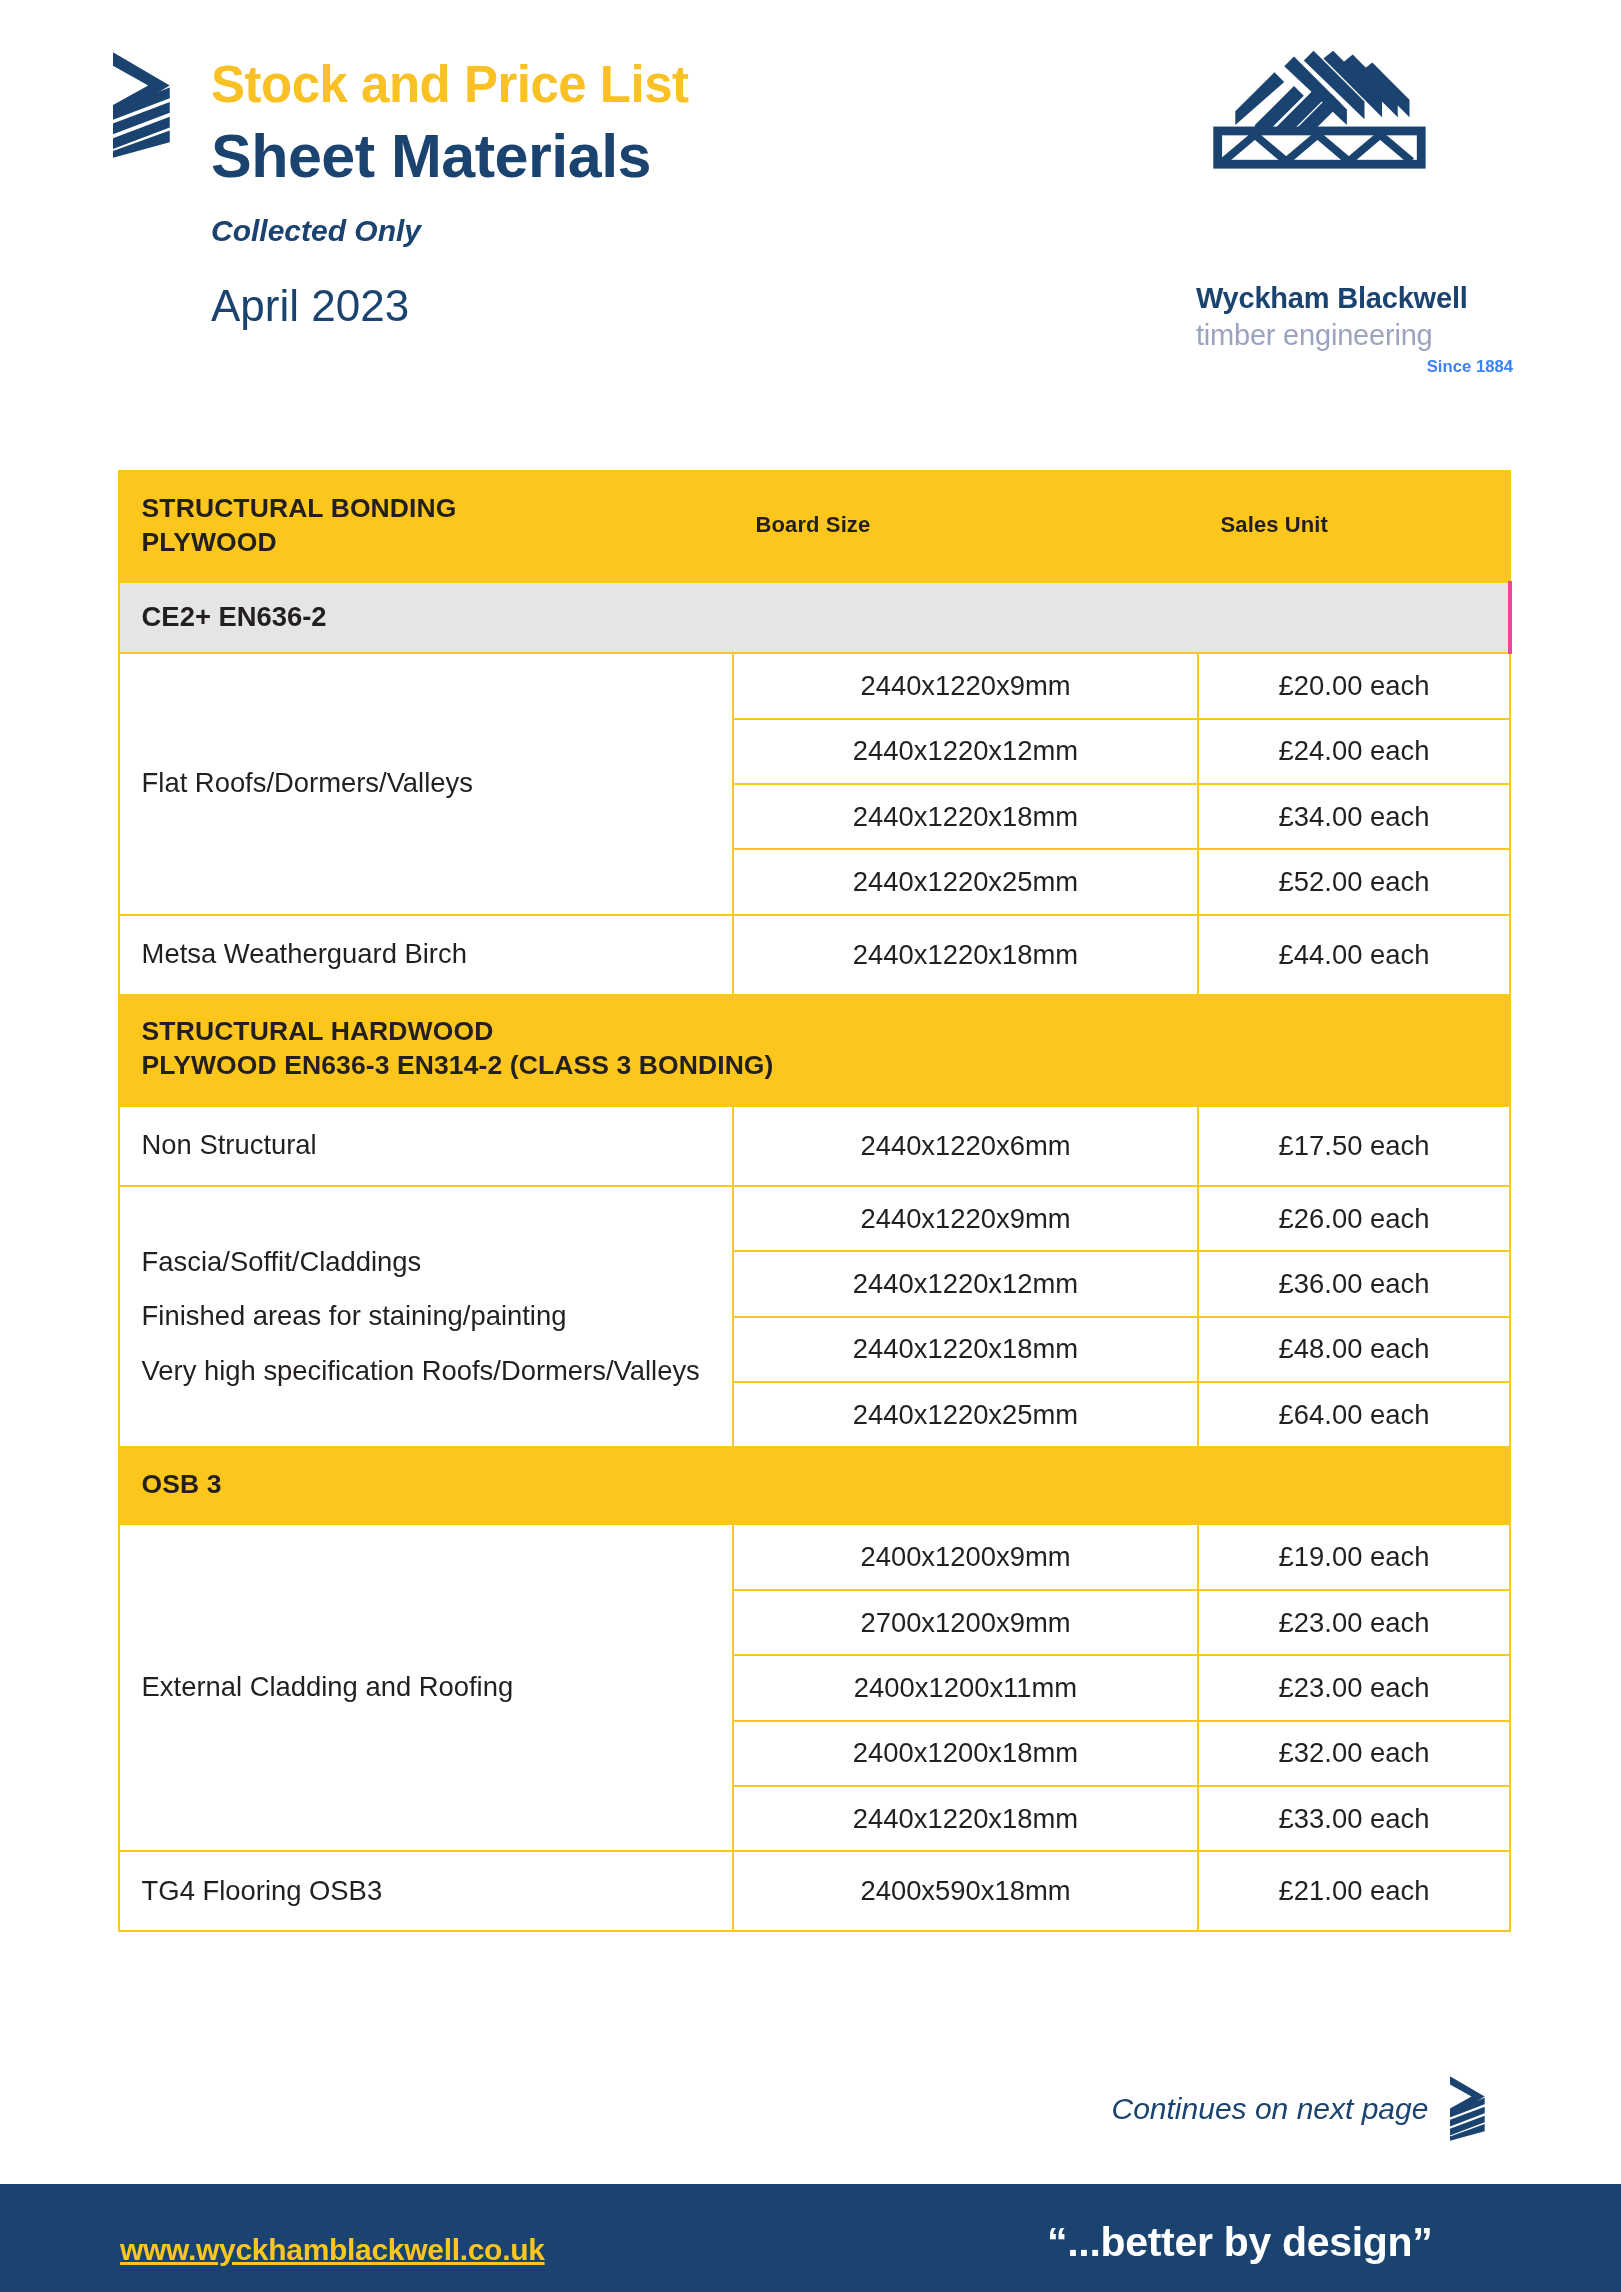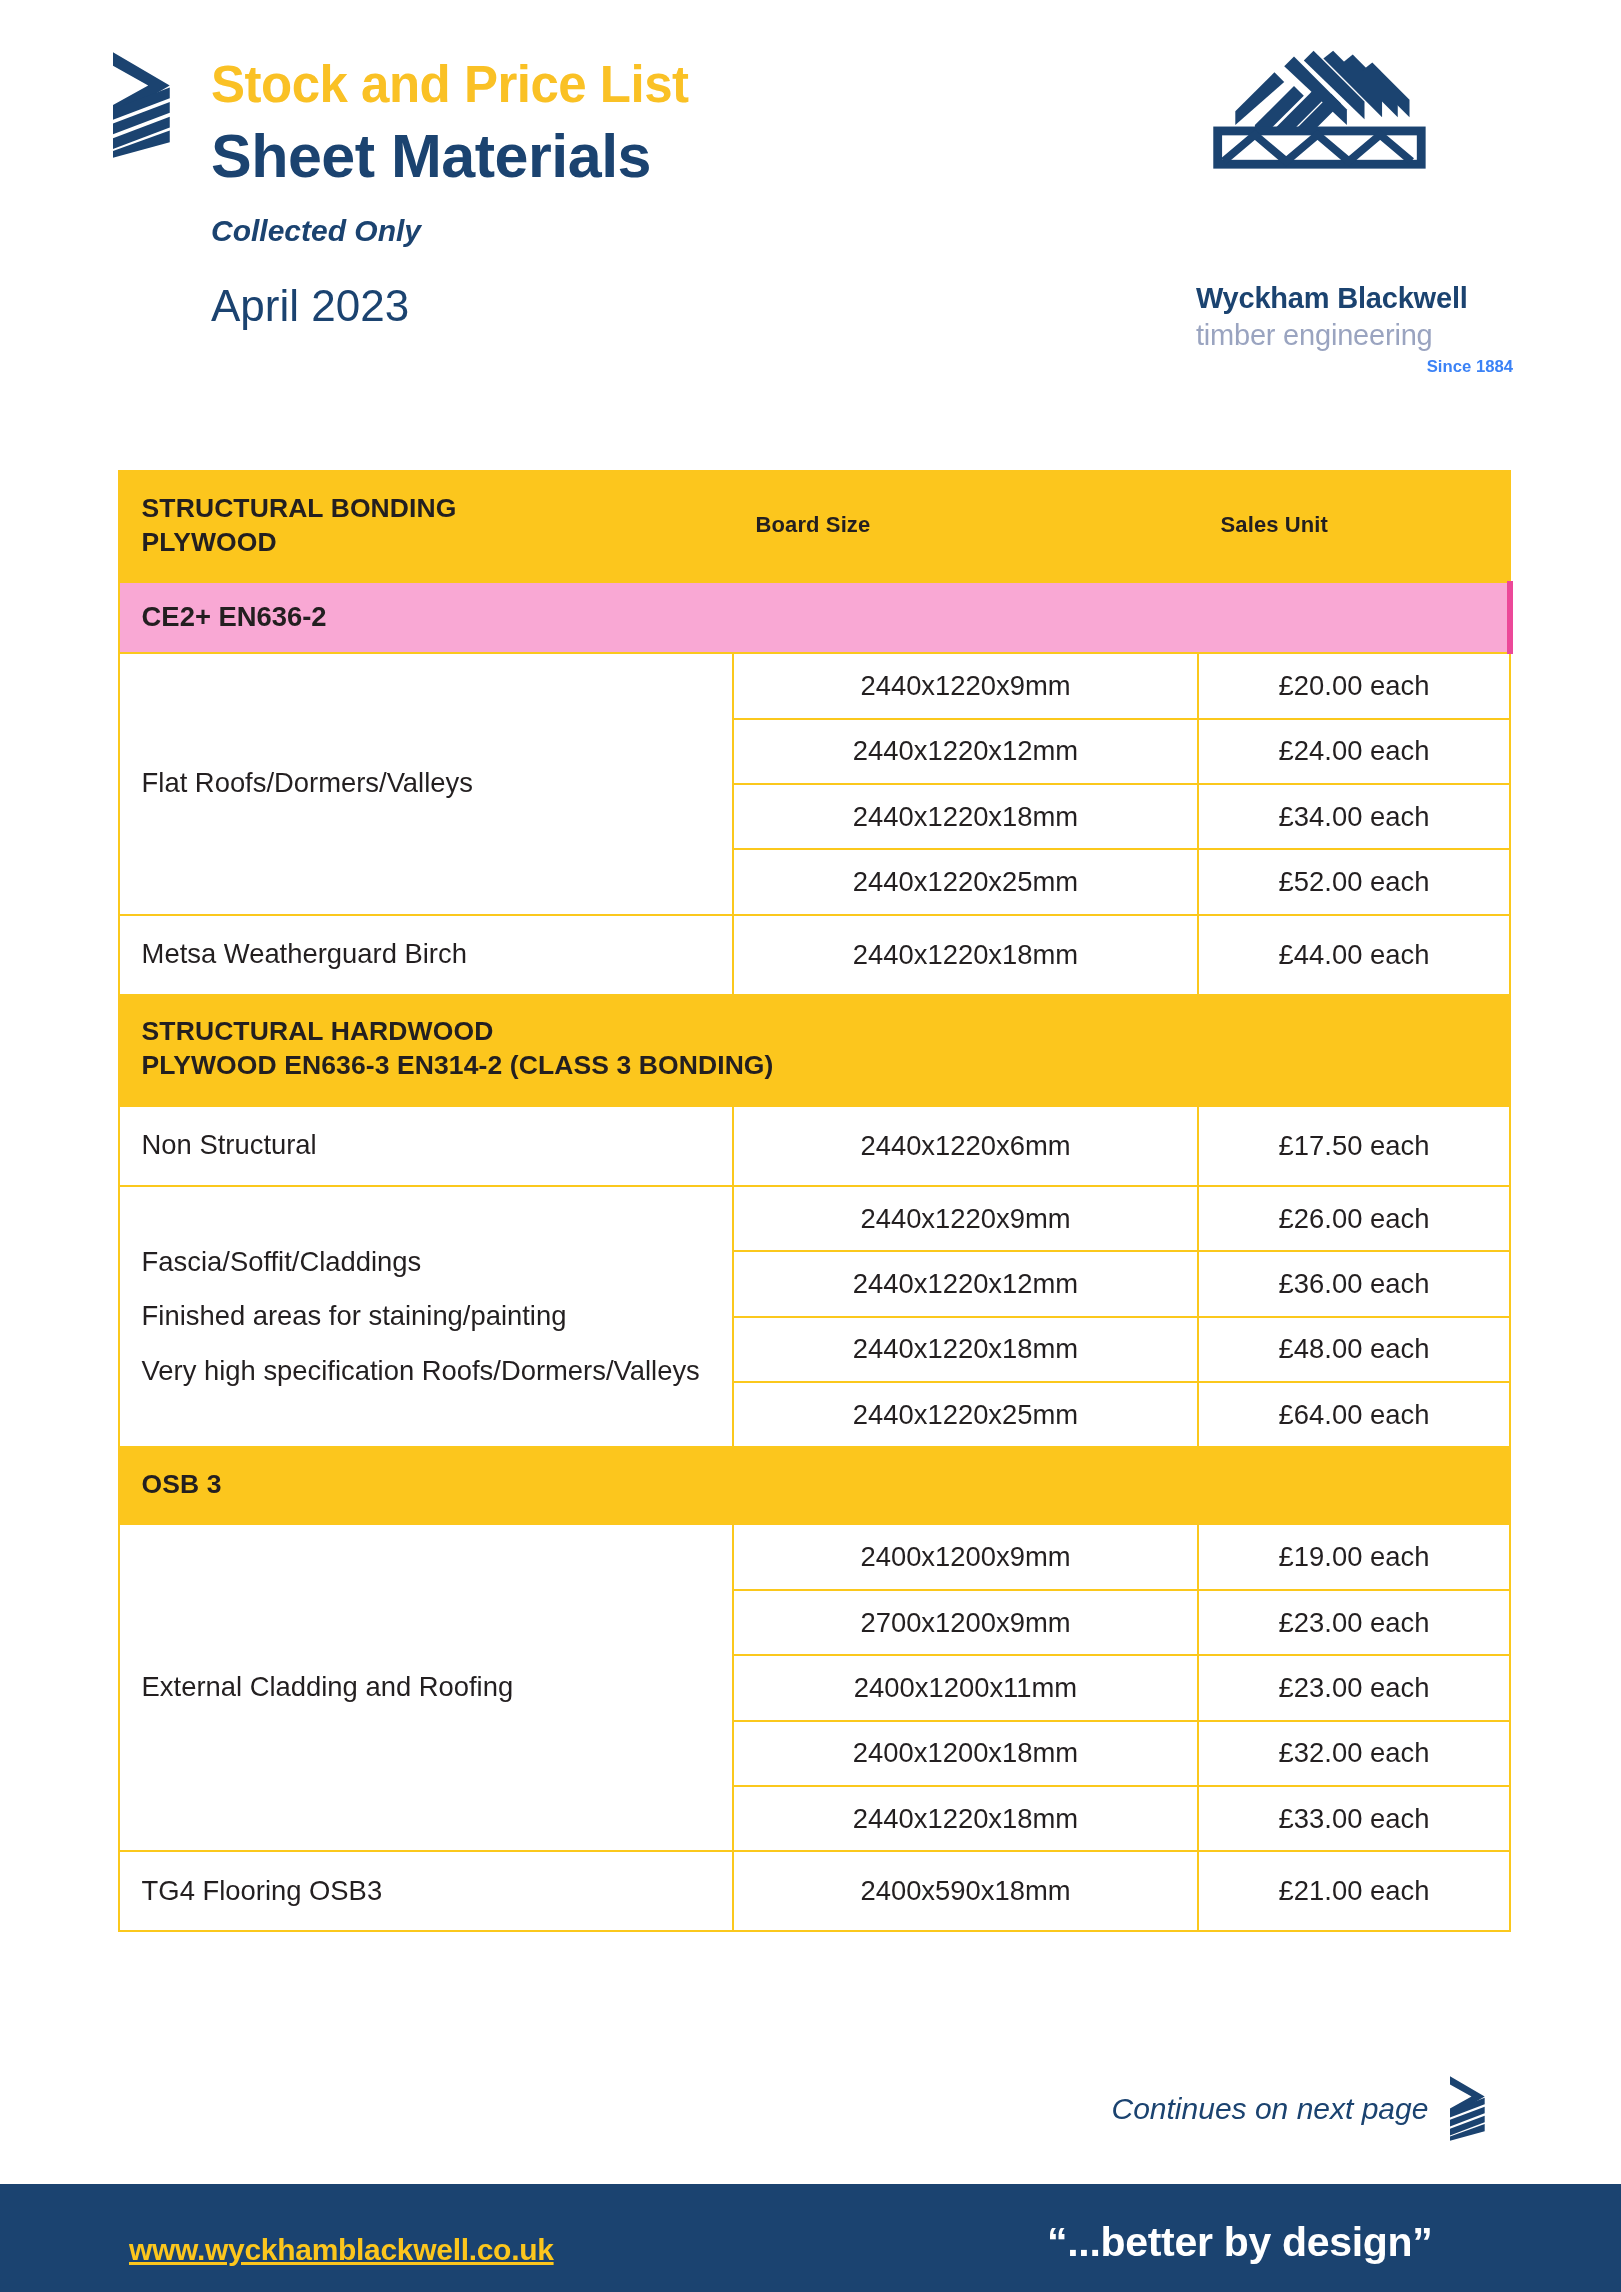--- a/index.html
+++ b/index.html
@@ -140,23 +140,23 @@
     line-height: 1.28;
     letter-spacing: 0.1px;
   }
   tr.band td.band-col {
     text-align: left;
     font-weight: bold;
     font-size: 22px;
     vertical-align: middle;
   }
   tr.subband td {
-    background: #f9a8d4;
+    background: #e5e5e5;
     border-left: 2px solid #FBC81C;
-    border-right: 6px solid #ec4899;
+    border-right: 4px solid #ec4899;
     border-top: none;
     border-bottom: none;
     font-weight: bold;
     font-size: 27.4px;
     padding: 17.6px 21.6px 19.6px 21.6px;
   }
   td.desc {
     padding: 19.6px 21.6px;
     line-height: 1.42;
     font-size: 27.4px;
@@ -196,21 +196,20 @@
     background: #1B4370;
   }
   .footer-url {
     position: absolute;
     left: 120px;
     top: 49px;
     font-size: 30px;
     font-weight: bold;
     color: #FCC61D;
     letter-spacing: -0.3px;
-    margin-left: 9px;
   }
   .footer-slogan {
     position: absolute;
     left: 1047px;
     top: 35px;
     font-size: 41px;
     font-weight: bold;
     color: #ffffff;
     letter-spacing: -0.3px;
   }

